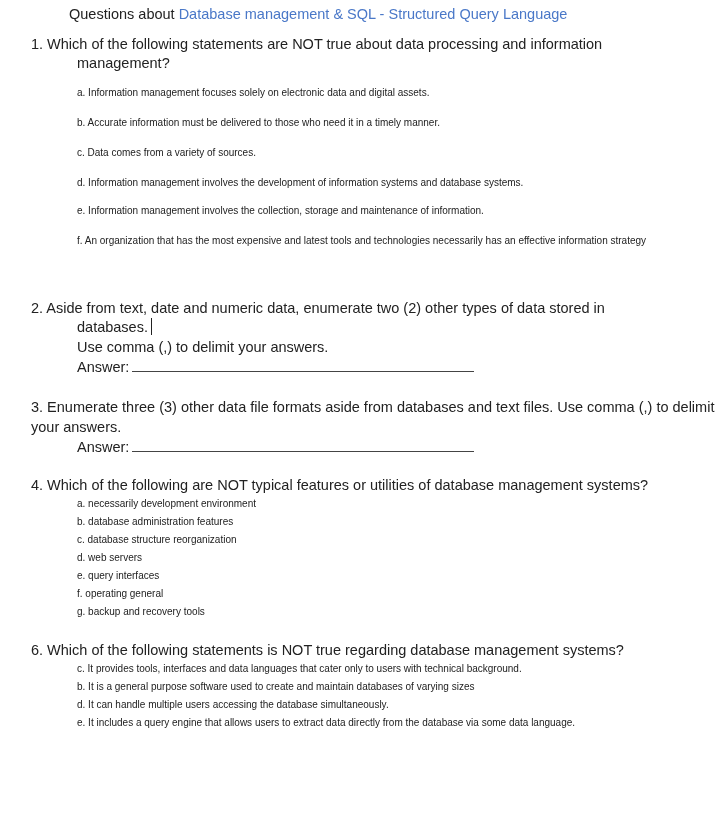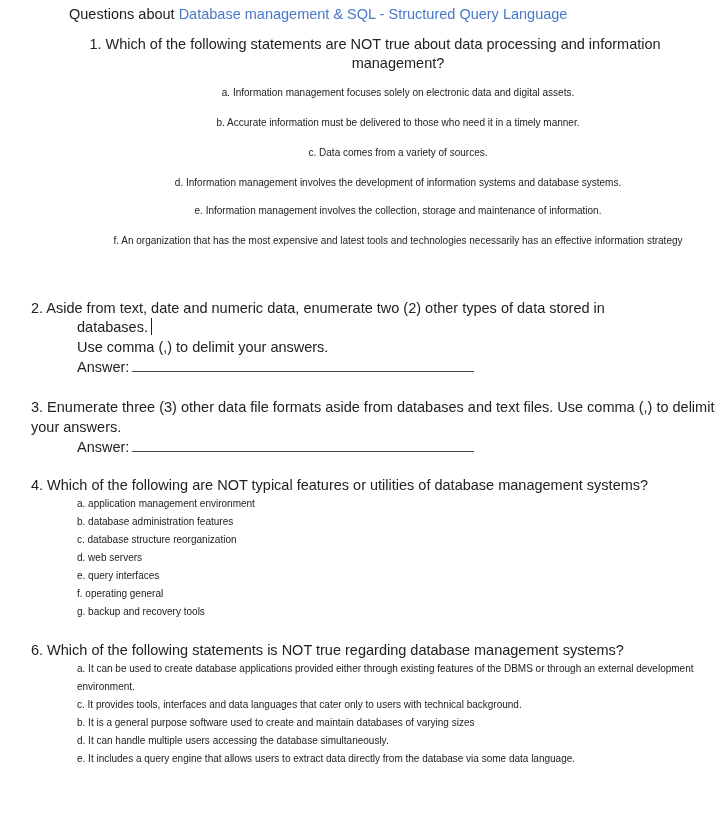--- a/index.html
+++ b/index.html
@@ -25,21 +25,21 @@
   }
 </style>
 </head>
 <body>
 
 <div class="header">
   <span>Questions about</span>
   <span class="topic">Database management &amp; SQL - Structured Query Language</span>
 </div>
 
-<div class="q" style="top:35px;text-align:center;">
+<div class="q" style="top:35px;">
   <div class="qtext">
     <div>1. Which of the following statements are NOT true about data processing and information</div>
     <div style="padding-left:46px">management?</div>
   </div>
   <div class="opt" style="margin-top:11px">a. Information management focuses solely on electronic data and digital assets.</div>
   <div class="opt" style="margin-top:12px">b. Accurate information must be delivered to those who need it in a timely manner.</div>
   <div class="opt" style="margin-top:12px">c. Data comes from a variety of sources.</div>
   <div class="opt" style="margin-top:12px">d. Information management involves the development of information systems and database systems.</div>
   <div class="opt" style="margin-top:10px">e. Information management involves the collection, storage and maintenance of information.</div>
   <div class="opt" style="margin-top:12px">f. An organization that has the most expensive and latest tools and technologies necessarily has an effective information strategy</div>
@@ -56,29 +56,28 @@
 
 <div class="q" style="top:397px;">
   <div class="qtext" style="line-height:20px">3. Enumerate three (3) other data file formats aside from databases and text files. Use comma (,) to delimit your answers.</div>
   <div class="ind" style="line-height:18px">
     <span>Answer:</span><span class="answer-line"></span>
   </div>
 </div>
 
 <div class="q" style="top:476px;">
   <div class="qtext">4. Which of the following are NOT typical features or utilities of database management systems?</div>
-  <div class="opt">a. application management environment</div>
+  <div class="opt">a. necessarily development environment</div>
   <div class="opt">b. database administration features</div>
   <div class="opt">c. database structure reorganization</div>
   <div class="opt">d. web servers</div>
   <div class="opt">e. query interfaces</div>
   <div class="opt">f. operating general</div>
   <div class="opt">g. backup and recovery tools</div>
 </div>
 
 <div class="q" style="top:641px;">
   <div class="qtext">6. Which of the following statements is NOT true regarding database management systems?</div>
-  <div class="opt">a. It can be used to create database applications provided either through existing features of the DBMS or through an external development environment.</div>
   <div class="opt">c. It provides tools, interfaces and data languages that cater only to users with technical background.</div>
   <div class="opt">b. It is a general purpose software used to create and maintain databases of varying sizes</div>
   <div class="opt">d. It can handle multiple users accessing the database simultaneously.</div>
   <div class="opt">e. It includes a query engine that allows users to extract data directly from the database via some data language.</div>
 </div>
 
 </body></html>

